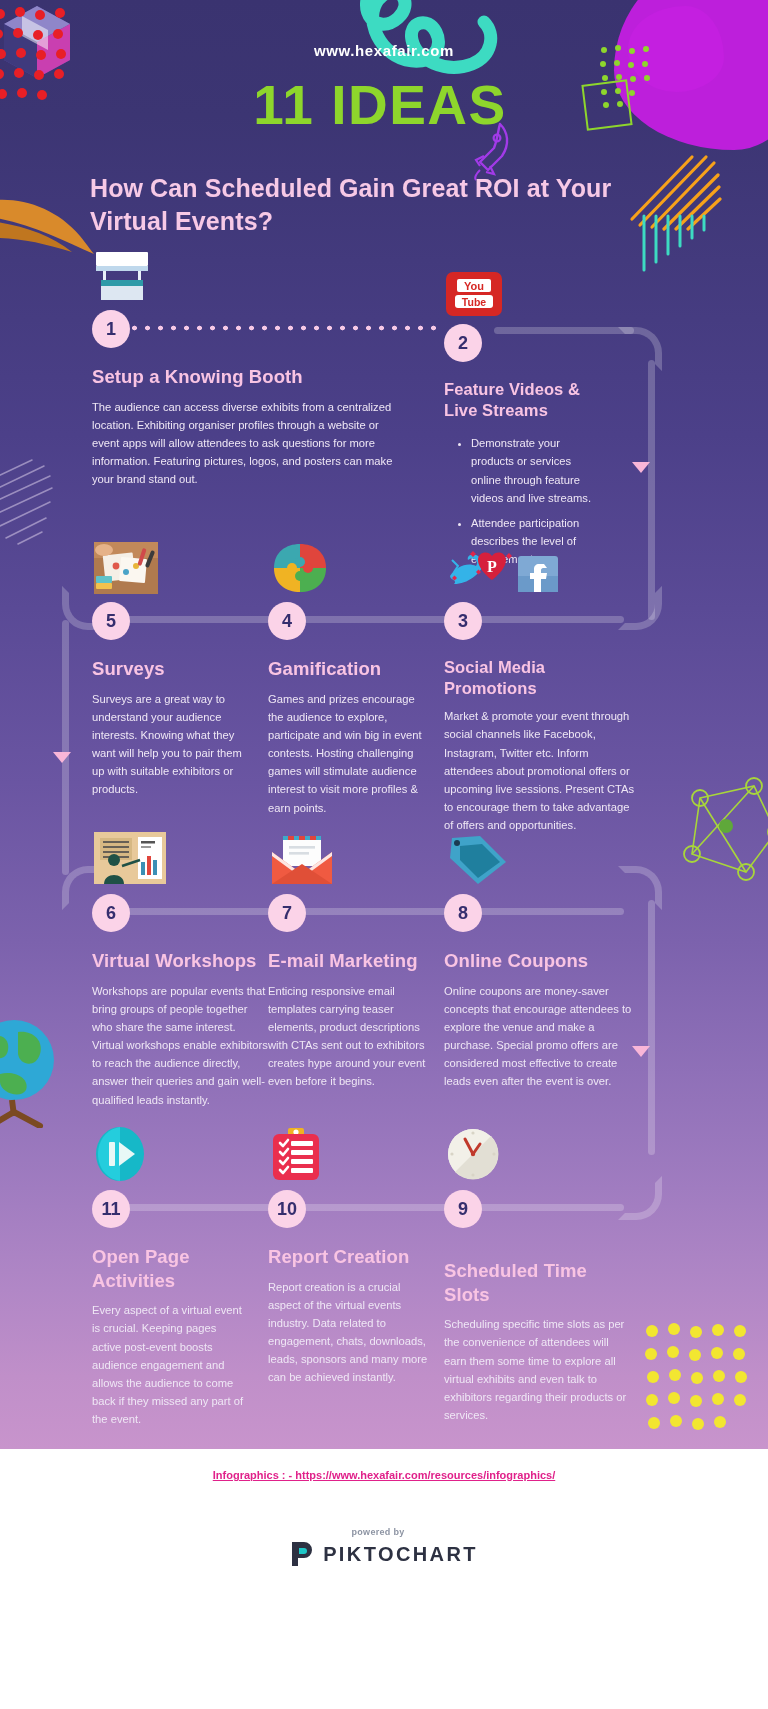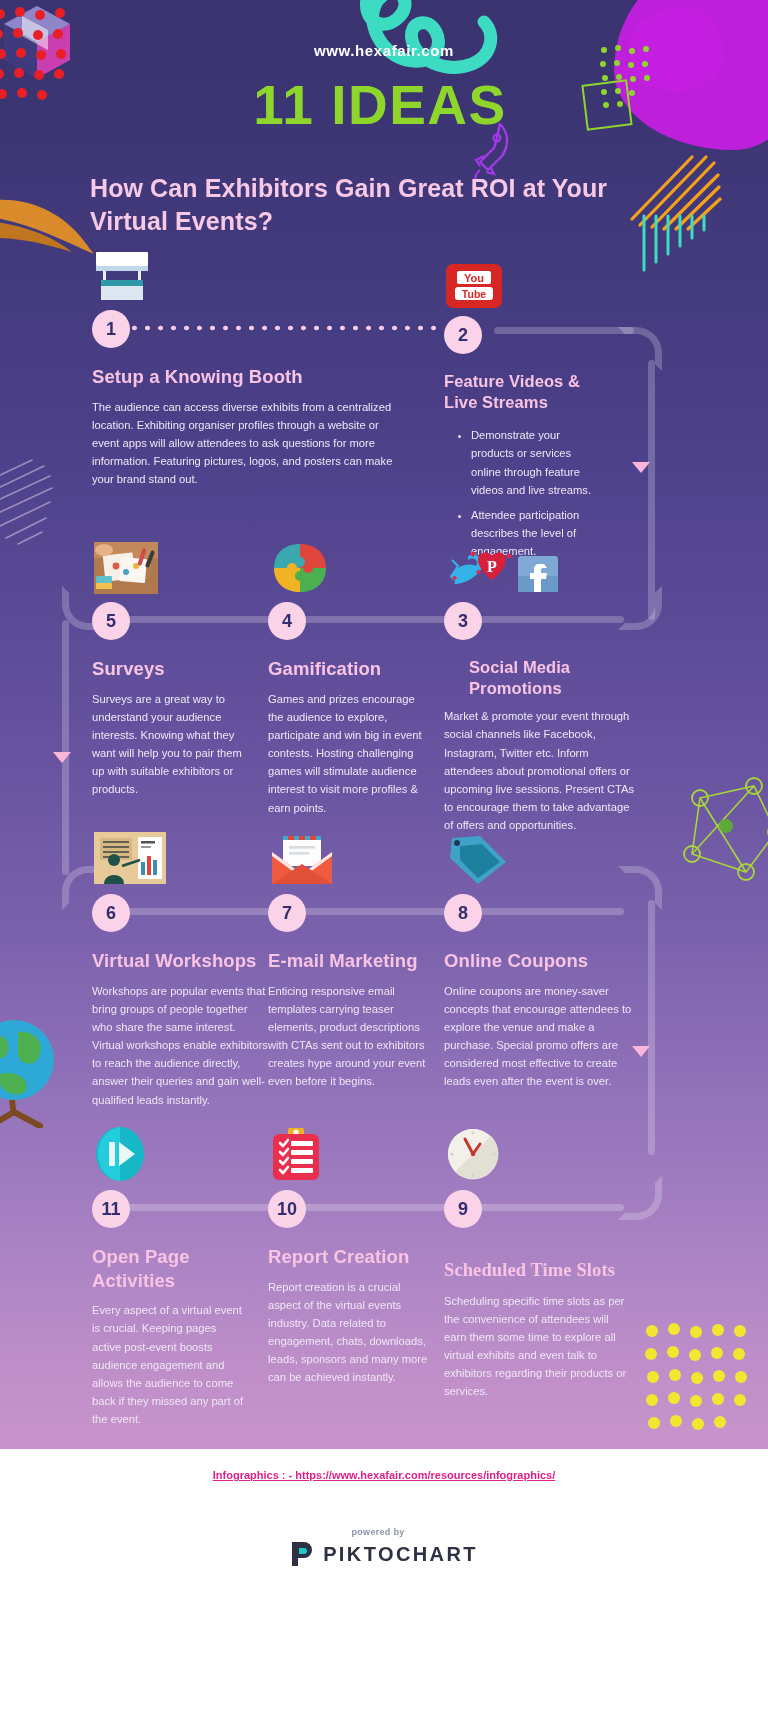--- a/index.html
+++ b/index.html
@@ -382,21 +382,21 @@
           <circle cx="98" cy="79" r="6"></circle>
         <circle cx="12" cy="102" r="6"></circle>
           <circle cx="34" cy="100" r="6"></circle>
           <circle cx="56" cy="103" r="6"></circle>
           <circle cx="78" cy="101" r="6"></circle>
       </g>
     </svg>
 
     <div class="site-url">www.hexafair.com</div>
     <div class="big-title">11 IDEAS</div>
-    <div class="subtitle">How Can Exhibitors Gain Great ROI at Your Virtual Events?</div>
+    <div class="subtitle">How Can Scheduled Gain Great ROI at Your Virtual Events?</div>
 
     <div class="track">
 
       <div class="track-seg track-h" style="left:494px; top:327px; width:140px;"></div>
       <div class="track-corner" style="left:618px; top:327px; width:44px; height:44px;
            border-left-color:transparent; border-bottom-color:transparent; border-radius:0 26px 0 0;"></div>
       <div class="track-seg track-v" style="left:648px; top:360px; height:260px;"></div>
       <div class="track-corner" style="left:618px; top:586px; width:44px; height:44px;
            border-left-color:transparent; border-top-color:transparent; border-radius:0 0 26px 0;"></div>
       <div class="track-seg track-h" style="left:96px; top:616px; width:528px;"></div>
@@ -429,21 +429,21 @@
         <rect x="9" y="21" width="3" height="13" fill="#e8f0f8"></rect>
         <rect x="44" y="21" width="3" height="13" fill="#e8f0f8"></rect>
         <rect x="7" y="30" width="42" height="6" fill="#2e9aa8"></rect>
         <rect x="7" y="36" width="42" height="14" fill="#dde7f2"></rect>
       </svg>
       <div class="num">1</div>
       <div class="step-title">Setup a Knowing Booth</div>
       <div class="step-body" style="width:310px;">The audience can access diverse exhibits from a centralized location. Exhibiting organiser profiles through a website or event apps will allow attendees to ask questions for more information. Featuring pictures, logos, and posters can make your brand stand out.</div>
     </div>
 
-    <div class="step" style="left:444px; top:316px; width:170px;">
+    <div class="step" style="left:444px; top:324px; width:170px;">
       <svg class="step-icon" width="56" height="44" viewBox="0 0 56 44">
         <rect x="0" y="0" width="56" height="44" rx="7" fill="#d62724"></rect>
         <rect x="11" y="7" width="34" height="13" rx="2" fill="#ffffff"></rect>
         <text x="28" y="17.5" font-family="Liberation Sans, sans-serif" font-size="11" font-weight="bold" fill="#d62724" text-anchor="middle">You</text>
         <rect x="9" y="23" width="38" height="13" rx="3" fill="#ffffff"></rect>
         <text x="28" y="33.5" font-family="Liberation Sans, sans-serif" font-size="10.5" font-weight="bold" fill="#d62724" text-anchor="middle">Tube</text>
       </svg>
       <div class="num">2</div>
       <div class="step-title sm" style="width:160px;">Feature Videos &amp; Live Streams</div>
       <div class="step-body" style="width:160px; margin-top:8px;">
@@ -501,21 +501,21 @@
         <path d="M60 10 C 60 2, 50 0, 46 6 C 42 0, 32 2, 32 10 C 32 20, 46 30, 46 30 C 46 30, 60 20, 60 10 Z" fill="#d6203c"></path>
         <text x="46" y="22" font-family="Liberation Serif, serif" font-size="16" font-weight="bold" fill="#ffffff" text-anchor="middle">P</text>
         <path d="M60 6 l3 -3 l3 3 l-3 3 z" fill="#e0274b"></path>
         <path d="M30 22 l2.5 -2.5 l2.5 2.5 l-2.5 2.5 z" fill="#e0274b"></path>
 
         <rect x="72" y="6" width="40" height="36" rx="3" fill="#7fa9d4"></rect>
         <rect x="72" y="26" width="40" height="16" fill="#6b9ac9"></rect>
         <path d="M98 14 h-5 c-3 0 -5 2 -5 5 v4 h-4 v6 h4 v13 h7 v-13 h5 l1 -6 h-6 v-3 c0 -1 1 -2 2 -2 h4 z" fill="#ffffff"></path>
       </svg>
       <div class="num">3</div>
-      <div class="step-title sm" style="width:130px;margin-left:25px;">Social Media Promotions</div>
+      <div class="step-title sm" style="width:130px;">Social Media Promotions</div>
       <div class="step-body" style="width:196px; margin-top:8px;">Market &amp; promote your event through social channels like Facebook, Instagram, Twitter etc. Inform attendees about promotional offers or upcoming live sessions. Present CTAs to encourage them to take advantage of offers and opportunities.</div>
     </div>
 
     <div class="step" style="left:92px; top:894px; width:176px;">
       <svg class="step-icon" width="72" height="54" viewBox="0 0 72 54">
         <rect x="0" y="0" width="72" height="52" fill="#e8c99a"></rect>
         <rect x="6" y="6" width="32" height="22" fill="#d6b883"></rect>
         <g stroke="#4a4a4a" stroke-width="1.6">
           <line x1="9" y1="10" x2="35" y2="10"></line>
             <line x1="9" y1="15" x2="35" y2="15"></line>
@@ -617,21 +617,21 @@
           <circle cx="27" cy="7" r="1.6"></circle>
             <circle cx="48" cy="28" r="1.6"></circle>
           <circle cx="27" cy="49" r="1.6"></circle>
             <circle cx="6" cy="28" r="1.6"></circle>
         </g>
         <path d="M27 28 L 19 13" stroke="#c0392b" stroke-width="3" stroke-linecap="round"></path>
         <path d="M27 28 L 34 18" stroke="#c0392b" stroke-width="3" stroke-linecap="round"></path>
         <circle cx="27" cy="28" r="2.2" fill="#c0392b"></circle>
       </svg>
       <div class="num">9</div>
-      <div class="step-title" style="margin-top:31px;font-family:Liberation Serif, serif;">Scheduled Time Slots</div>
+      <div class="step-title" style="margin-top:31px;">Scheduled Time Slots</div>
       <div class="step-body" style="width:190px;">Scheduling specific time slots as per the convenience of attendees will earn them some time to explore all virtual exhibits and even talk to exhibitors regarding their products or services.</div>
     </div>
 
   </div>
 
   <div class="footer">
     <a class="footer-link" href="#">Infographics : - https://www.hexafair.com/resources/infographics/</a>
     <div class="powered">powered by</div>
     <div class="pikto-wrap">
       <svg width="24" height="26" viewBox="0 0 24 26">

